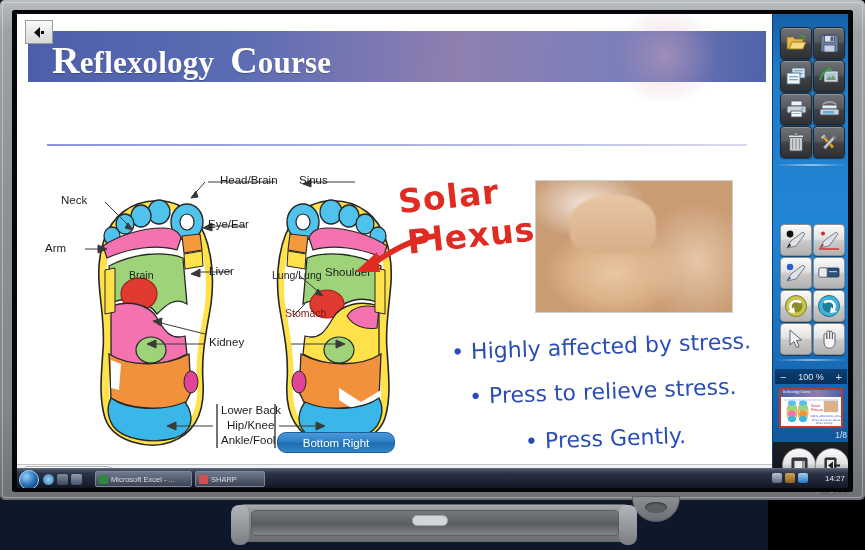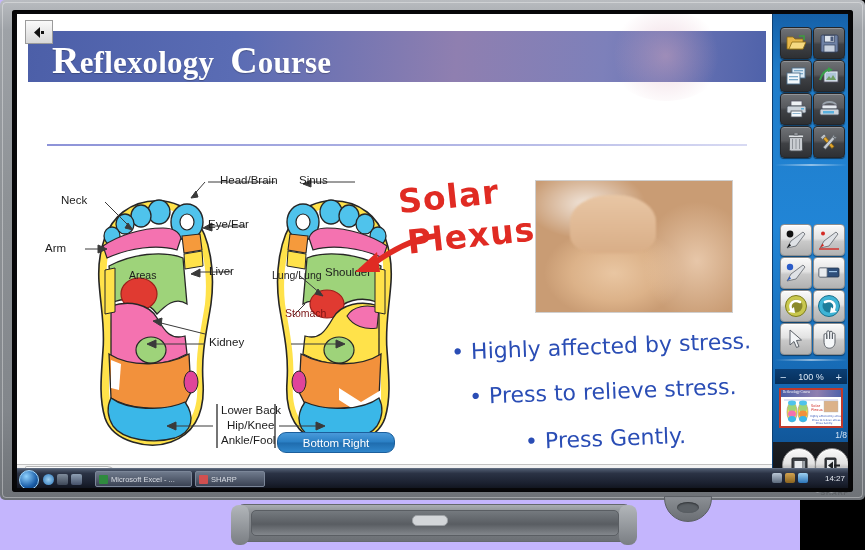--- a/index.html
+++ b/index.html
@@ -1,19 +1,19 @@
 <!DOCTYPE html>
 <html><head>
 <meta charset="utf-8">
 <style>
   html,body{margin:0;padding:0;background:#000;}
   body{width:865px;height:550px;overflow:hidden;font-family:"Liberation Sans",sans-serif;}
 
   
-  .device{position:relative;width:768px;height:550px;background:#c4b5fd;padding-left:32px;}
+  .device{position:relative;width:768px;height:550px;background:#0f172a;}
 
   .bezel{position:absolute;left:0;top:0;width:865px;height:500px;
     background:linear-gradient(180deg,#b9bcc0 0%,#9ea2a7 6%,#8e9296 40%,#82868b 82%,#6e7277 100%);
     border-radius:5px;}
   .bezel:before{content:"";position:absolute;left:2px;top:2px;right:2px;bottom:2px;
     border-radius:4px;border:1px solid rgba(255,255,255,.35);pointer-events:none;}
 
   .screen-frame{position:absolute;left:12px;top:10px;width:841px;height:482px;
     background:#0a0a0c;border-radius:3px;
     box-shadow:inset 0 0 6px #000;}
@@ -301,21 +301,21 @@
         <div class="foot-label" style="left:175px;top:20px;">Head/Brain</div>
         <div class="foot-label" style="left:16px;top:40px;">Neck</div>
         <div class="foot-label" style="left:0px;top:88px;">Arm</div>
         <div class="foot-label" style="left:163px;top:64px;">Eye/Ear</div>
         <div class="foot-label" style="left:164px;top:111px;">Liver</div>
         <div class="foot-label" style="left:164px;top:182px;">Kidney</div>
         <div class="foot-label" style="left:254px;top:20px;">Sinus</div>
         <div class="foot-label" style="left:280px;top:112px;">Shoulder</div>
 
         
-        <div class="foot-inner-label" style="left:84px;top:115px;">Areas</div>
+        <div class="foot-inner-label" style="left:84px;top:115px;">Brain</div>
         <div class="foot-inner-label" style="left:227px;top:115px;">Lung/Lung</div>
         <div class="foot-inner-label" style="left:240px;top:153px;color:#7a1414;">Stomach</div>
 
         
         <div class="foot-label" style="left:176px;top:250px;">Lower Back</div>
         <div class="foot-label" style="left:182px;top:265px;">Hip/Knee</div>
         <div class="foot-label" style="left:176px;top:280px;">Ankle/Fool</div>
 
         <div class="btn-bottom" style="left:232px;top:278px;width:116px;">Bottom Right</div>
       </div>

